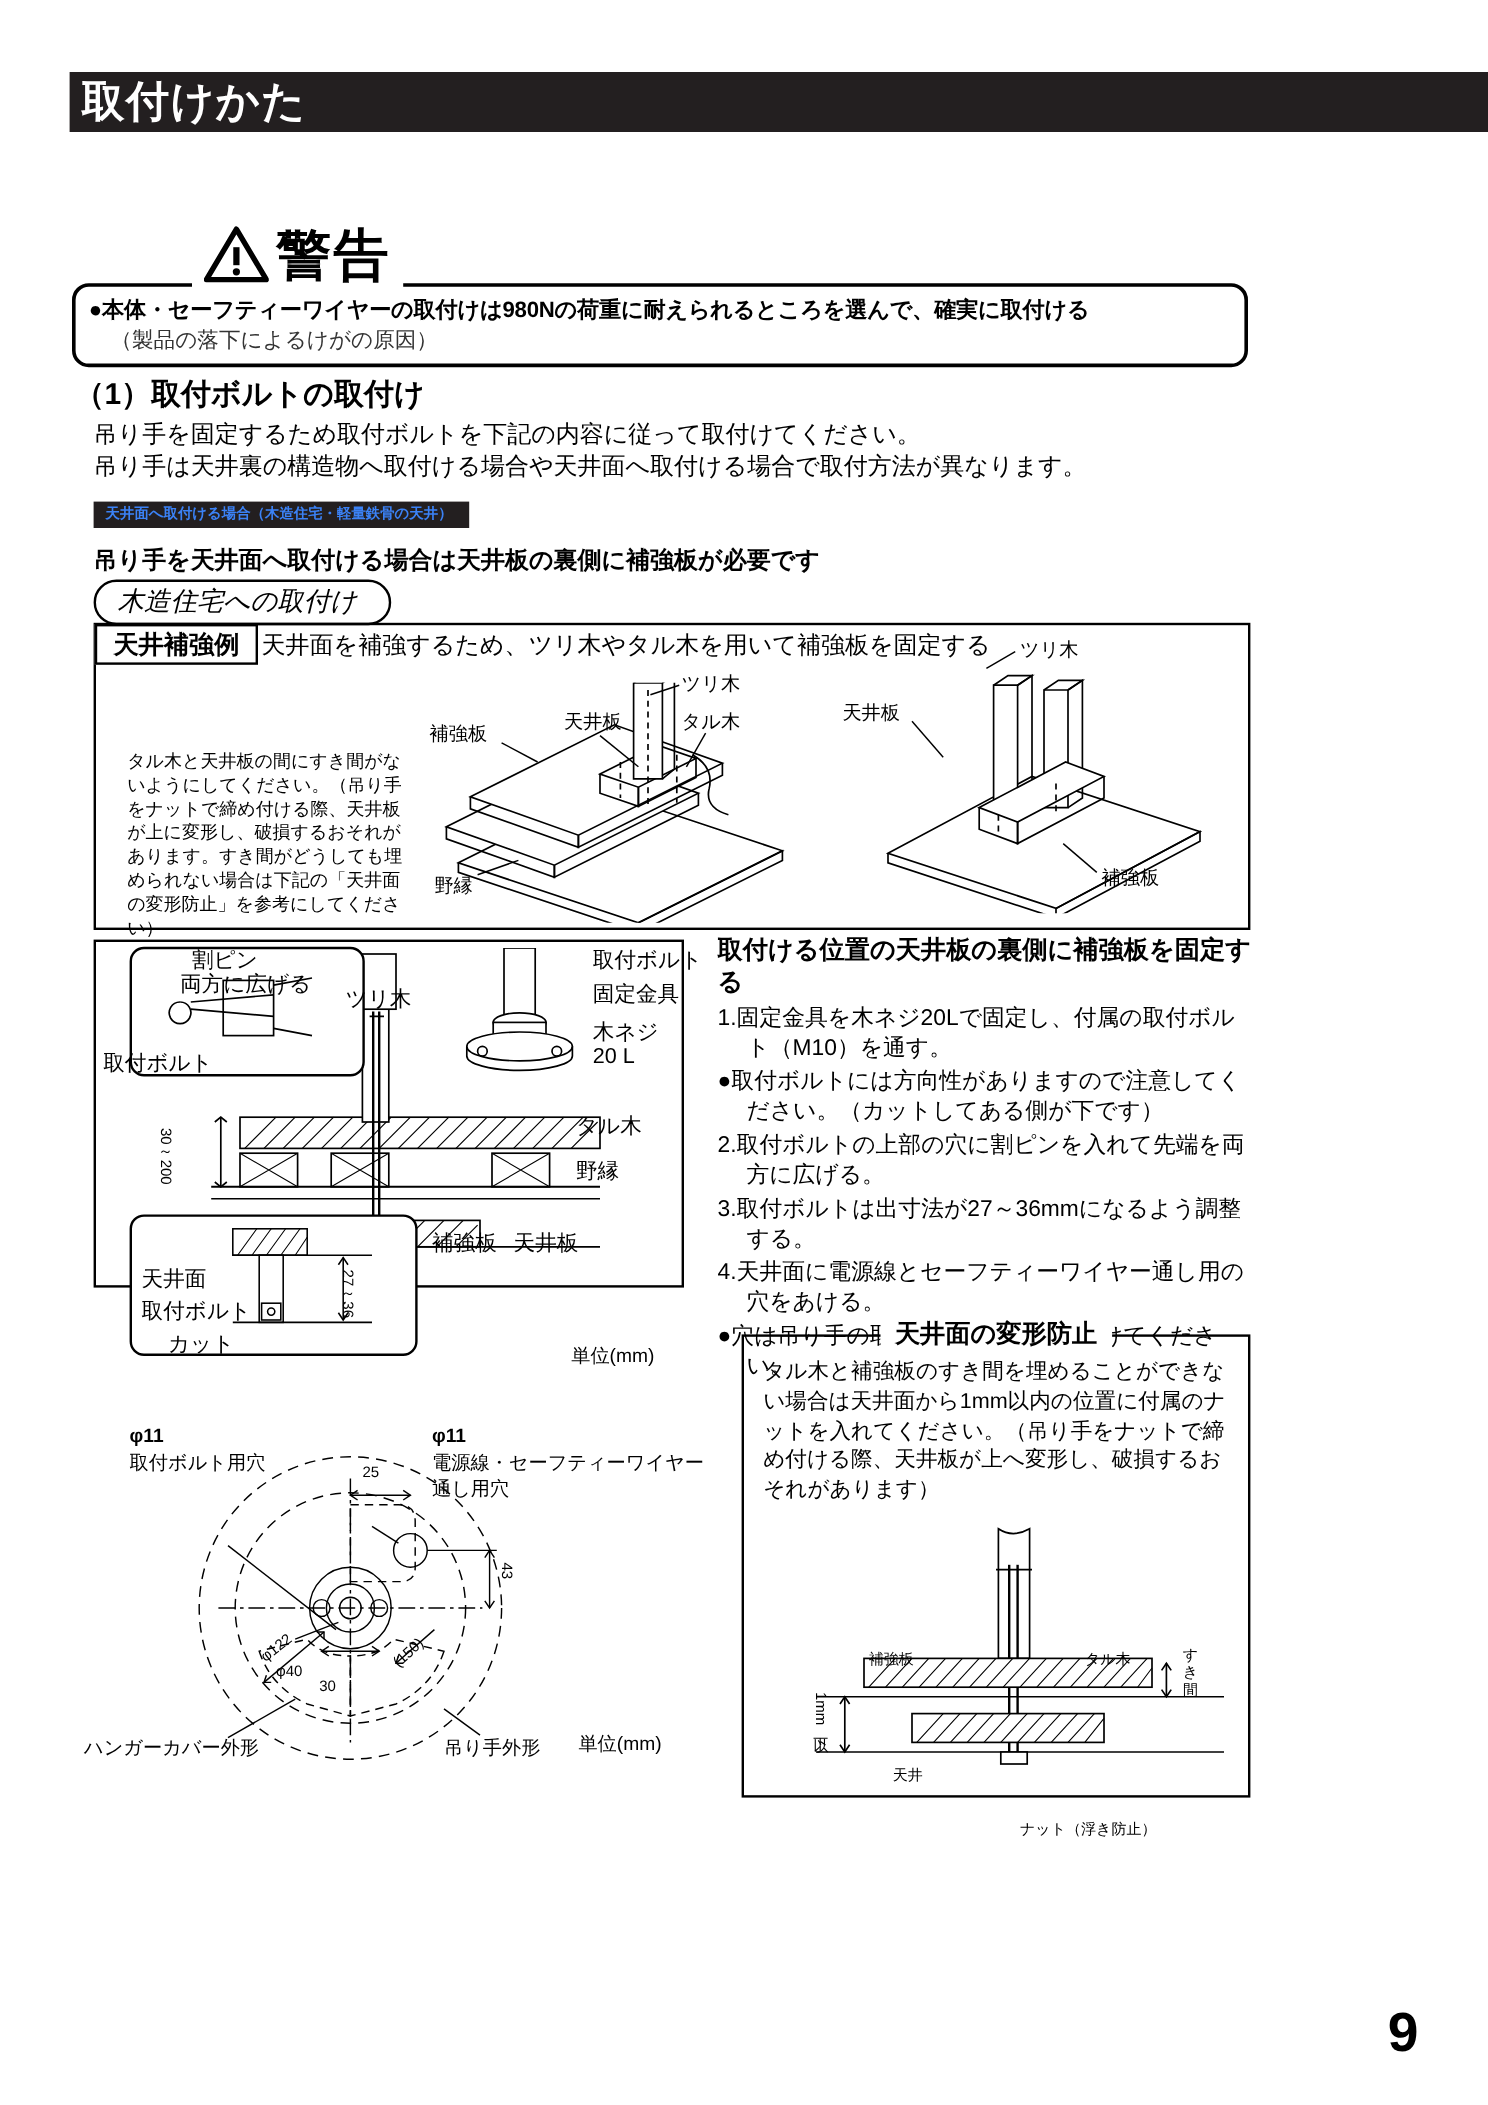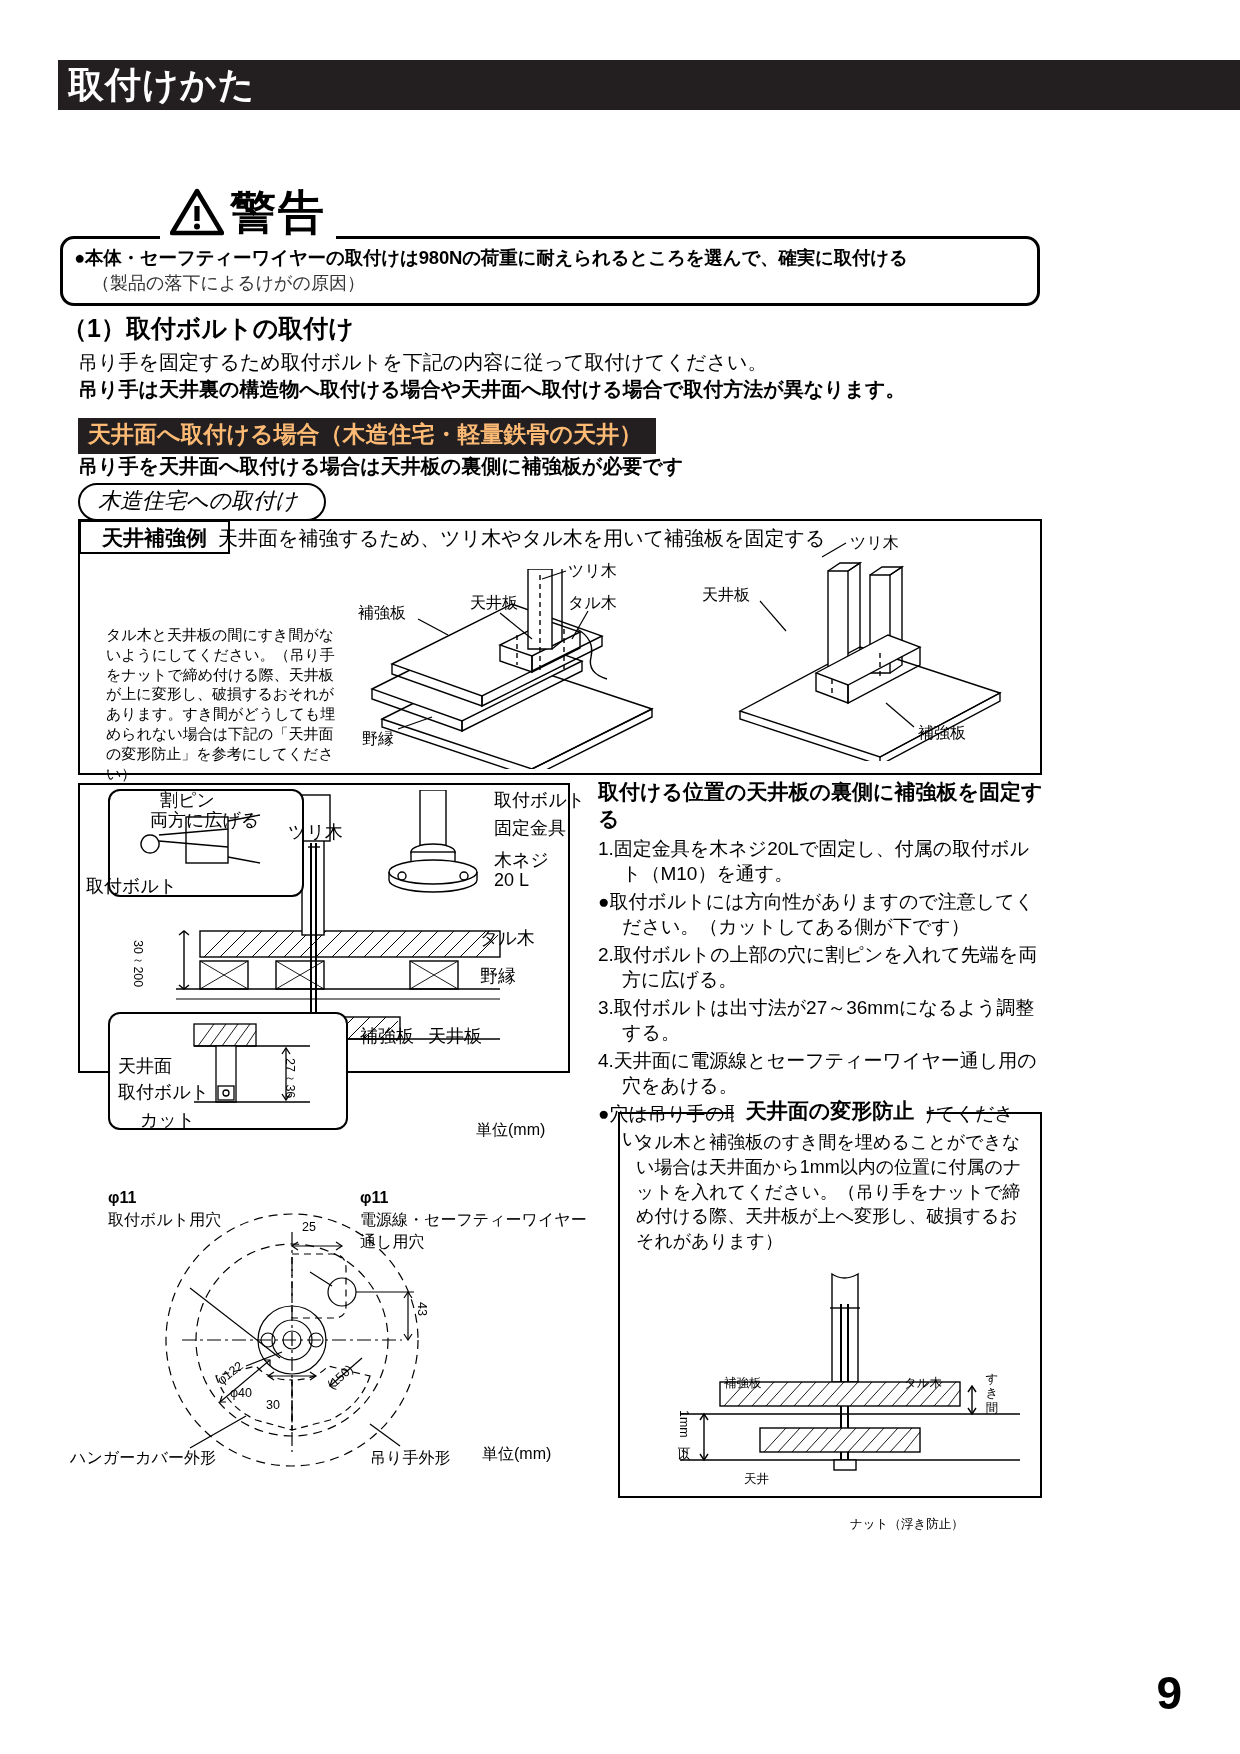--- a/index.html
+++ b/index.html
@@ -43,41 +43,41 @@
     font-size:18.5px;font-weight:bold;line-height:1.25;letter-spacing:-0.2px;
   }
   .warn-line2{
     position:absolute;left:32px;top:36px;width:930px;
     font-size:18px;font-weight:normal;line-height:1.25;color:#333;
   }
 
   
   .h-1{position:absolute;left:62px;top:312px;font-size:25px;font-weight:bold;}
   .p-1{position:absolute;left:78px;top:348px;font-size:20px;line-height:1.45;}
-  .p-2{position:absolute;left:78px;top:375px;font-size:20px;line-height:1.45;font-weight:bold;}
+  .p-2{position:absolute;left:78px;top:375px;font-size:20px;line-height:1.45;}
 
   .blackbar{
     position:absolute;left:78px;top:418px;
-    background:#231f20;color:#fdba74;font-size:23px;font-weight:bold;
+    background:#231f20;color:#3b82f6;font-size:12px;font-weight:bold;
     padding:3px 14px 5px 10px;line-height:1.2;
   }
   .p-3{position:absolute;left:78px;top:453px;font-size:20px;font-weight:bold;}
   .pill{
     position:absolute;left:78px;top:483px;
     border:2.5px solid #000;border-radius:22px;
     padding:2px 26px 4px 18px;font-size:22px;line-height:1.25;font-style:italic;
   }
 
   
   .ex-box{
     position:absolute;left:78px;top:519px;width:964px;height:256px;
     border:2px solid #000;box-sizing:border-box;
   }
   .ex-tag{
-    position:absolute;left:-1px;top:-1px;width:151px;height:34px;
+    position:absolute;left:-1px;top:-1px;width:136px;height:34px;
     border:2.5px solid #000;background:#fff;box-sizing:border-box;
     font-size:21px;font-weight:bold;text-align:center;line-height:31px;
   }
   .ex-head{
     position:absolute;left:138px;top:4px;font-size:20px;line-height:1.3;
   }
   .ex-caption{
     position:absolute;left:26px;top:104px;width:240px;
     font-size:15px;line-height:1.32;
   }

